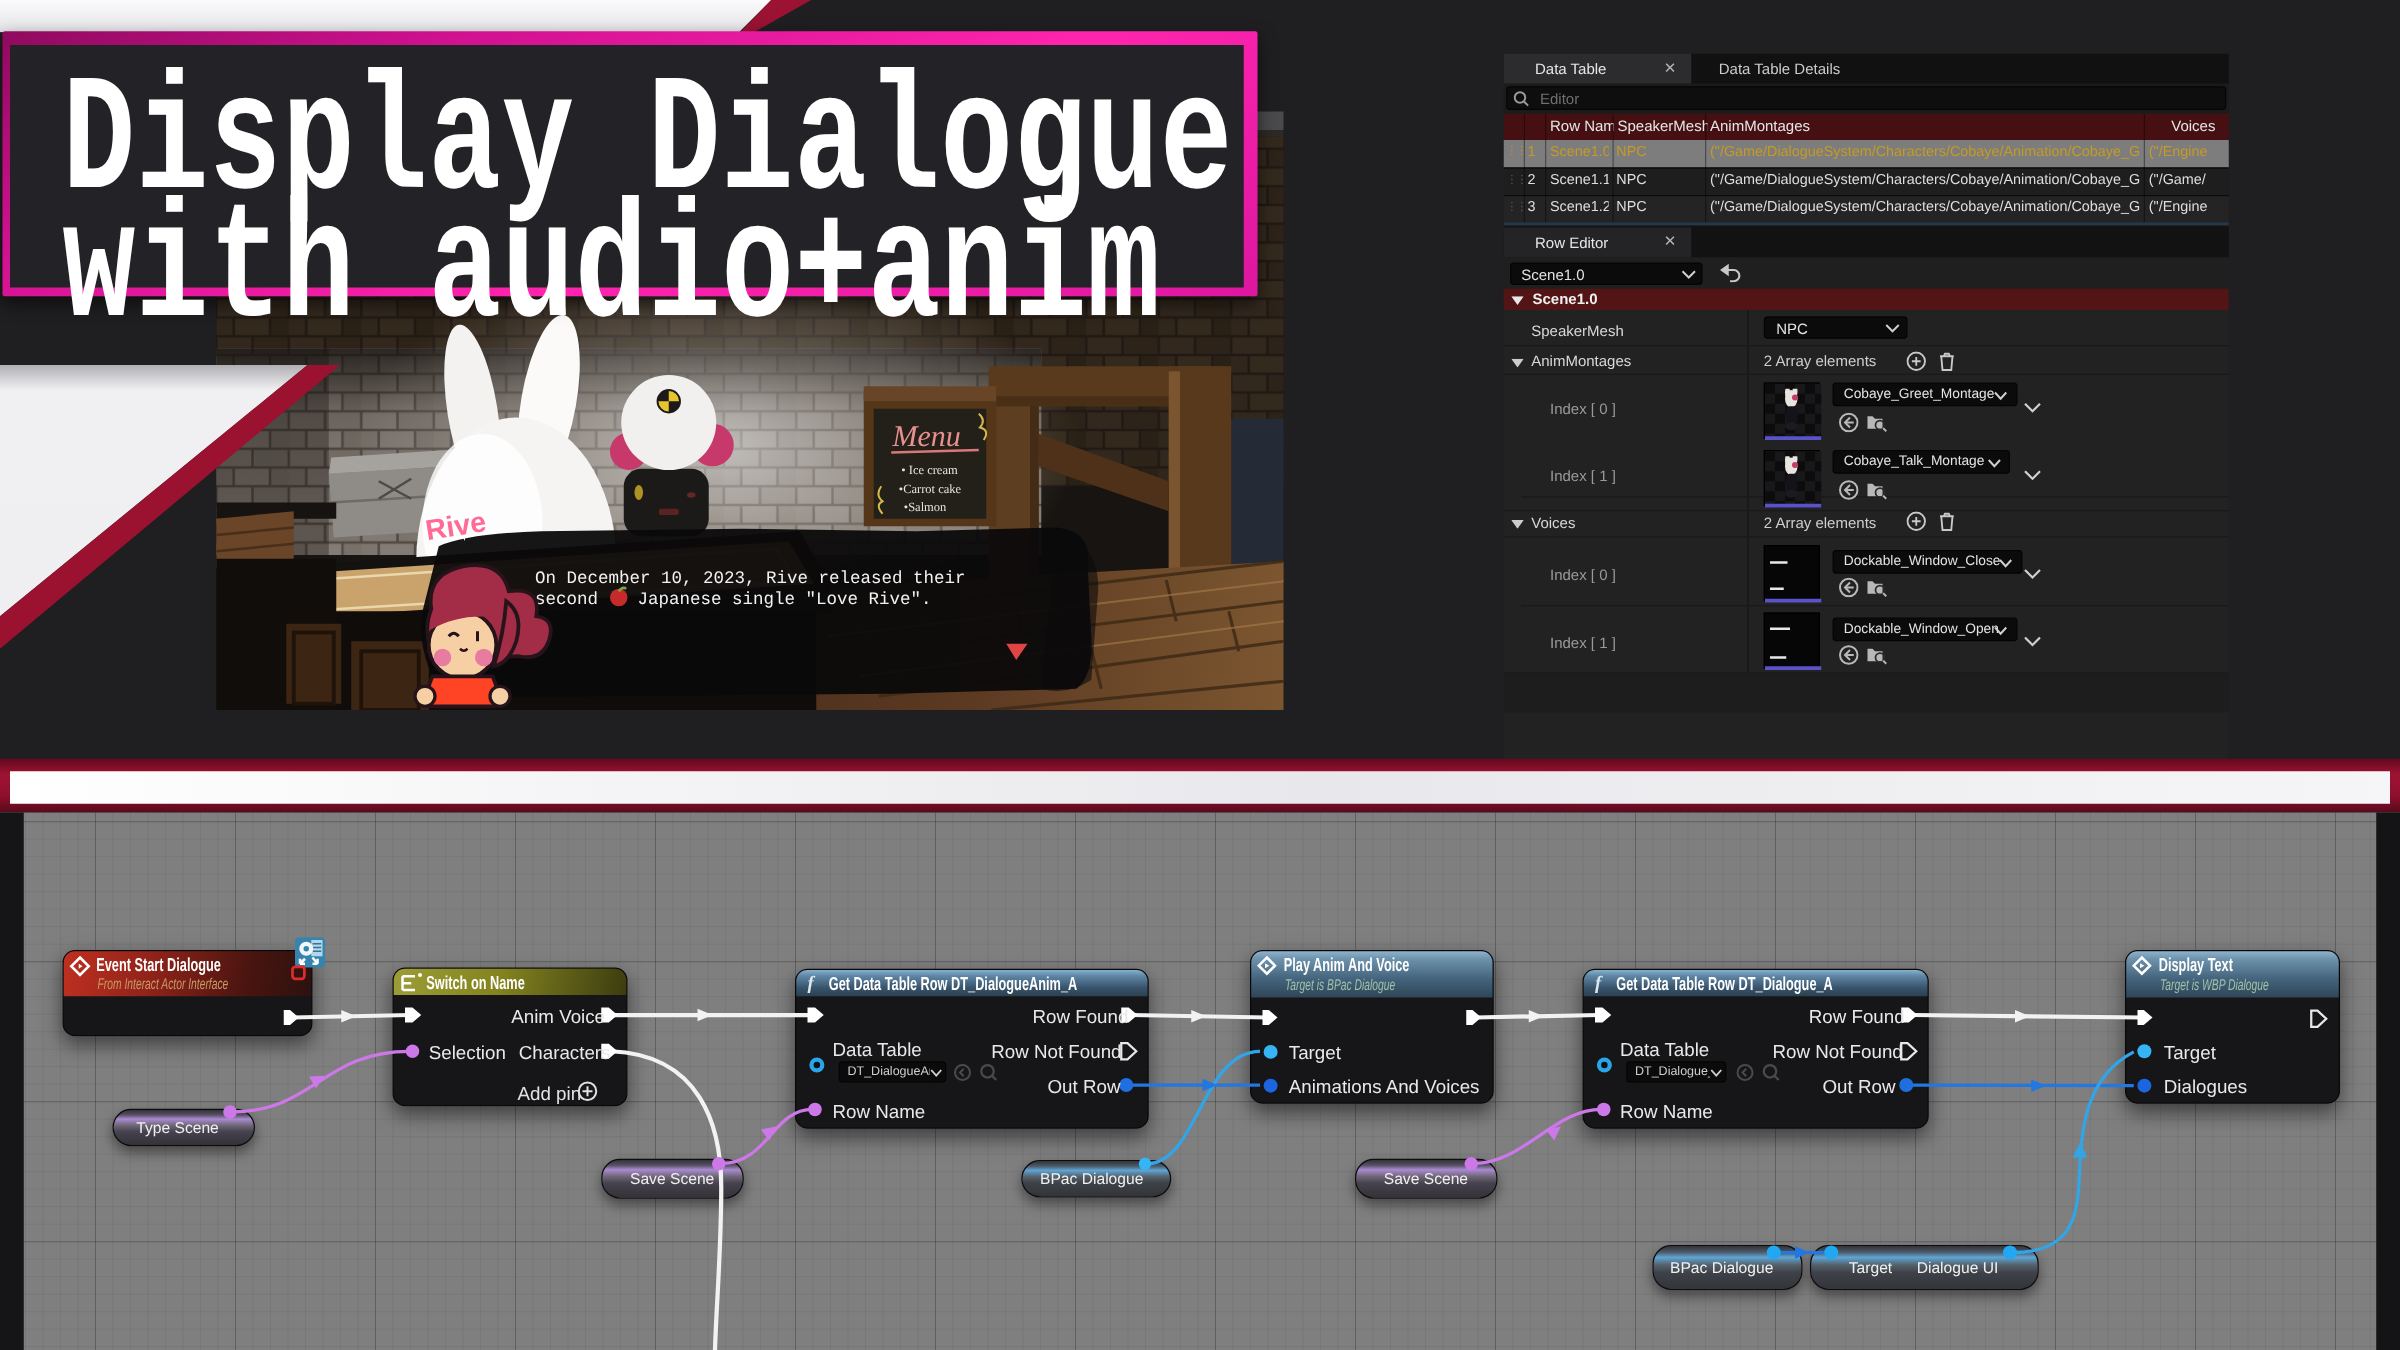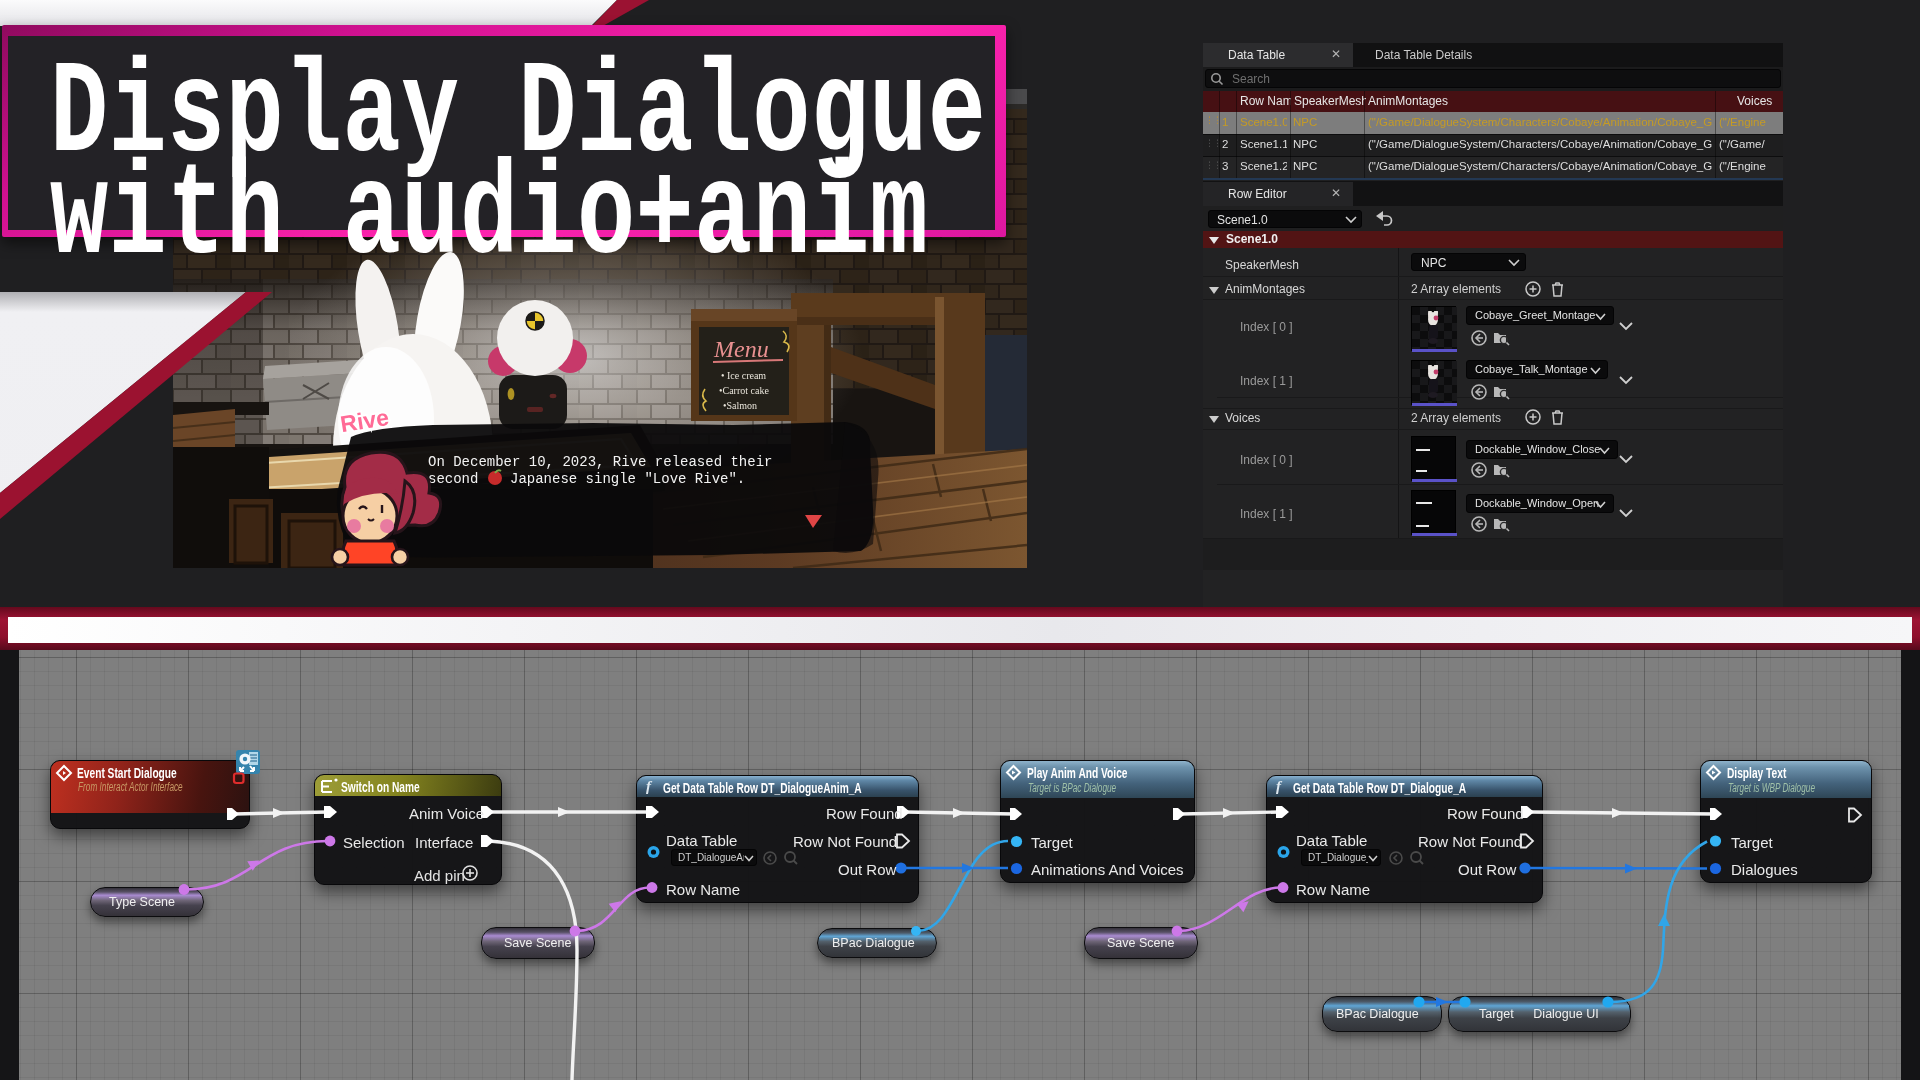--- a/index.html
+++ b/index.html
@@ -277,21 +277,21 @@
       <div class="abs t12" style="left:25px;top:5px">Data Table</div>
       <div class="abs" style="left:128px;top:4px;color:#b5b5b5;font-size:12px">✕</div>
       <div class="abs t12" style="left:172px;top:5px;color:#cccccc">Data Table Details</div>
 
       <div class="abs" style="left:0;top:24px;width:580px;height:24px;background:#1b1b1c"></div>
       <div class="abs" style="left:2px;top:26px;width:576px;height:19px;background:#0e0e0f;border:1px solid #050506;border-radius:3px"></div>
       <svg class="abs" style="left:7px;top:29px" width="14" height="14">
           <circle cx="6" cy="6" r="4.2" fill="none" stroke="#9a9a9a" stroke-width="1.6"></circle>
           <line x1="9.2" y1="9.2" x2="12.5" y2="12.5" stroke="#9a9a9a" stroke-width="1.6"></line>
         </svg>
-      <div class="abs" style="left:29px;top:29px;font-size:12px;color:#6f6f6f">Search</div>
+      <div class="abs" style="left:29px;top:29px;font-size:12px;color:#6f6f6f">Editor</div>
 
       <div class="abs" style="left:0;top:48px;width:580px;height:21px;background:#461013"></div>
       <div class="abs t12" style="left:37px;top:51px;width:51px;overflow:hidden;white-space:nowrap">Row Nam</div>
       <div class="abs t12" style="left:91px;top:51px;width:72px;overflow:hidden;white-space:nowrap">SpeakerMesh</div>
       <div class="abs t12" style="left:165px;top:51px">AnimMontages</div>
       <div class="abs t12" style="left:534px;top:51px">Voices</div>
 
       <div class="abs" style="left:0;top:69px;width:580px;height:22px;background:#7d7d7d;color:#c59b25;font-size:11.5px">
         <span class="abs" style="left:2px;top:3px;color:#c89122;font-size:9px;letter-spacing:-1px">⋮⋮</span>
         <span class="abs" style="left:19px;top:4px">1</span>
@@ -518,21 +518,21 @@
 
   <div id="divband">
       <div class="stripe"></div>
     </div>
 
   <div id="graph">
     <div class="edgeL"></div>
     <div class="edgeR"></div>
 
     <div class="node" style="left:50px;top:110px;width:200px;height:69px">
-      <div class="nhead h-red" style="height:52px">
+      <div class="nhead h-red" style="height:36px">
         <span class="ttl" style="top:3px">Event Start Dialogue</span>
         <span class="sub" style="top:19px;color:#c89a66">From Interact Actor Interface</span>
       </div>
     </div>
     <div class="node" style="left:314px;top:124px;width:188px;height:111px">
       <div class="nhead h-olive">
           <span class="ttl">Switch on Name</span>
         </div>
       <span class="plabel" style="left:99px;top:92px;color:#e2e2e2">Add pin</span>
     </div>
@@ -711,21 +711,21 @@
       </g>
       <rect x="234" y="123.5" width="9.5" height="9.5" rx="2.2" fill="none" stroke="#dd2c2c" stroke-width="2.2"></rect>
     </svg>
 
     <span class="plabel" style="left:343px;top:184px"></span>
     <span class="plabel" style="right:0"></span>
   </div>
   <div id="glabels">
     <span class="plabel" style="left:343px;top:834px">Selection</span>
     <span class="plabel" style="left:409px;top:805px">Anim Voice</span>
-    <span class="plabel" style="left:415px;top:834px">Interface</span>
+    <span class="plabel" style="left:415px;top:834px">Characters</span>
     <span class="plabel" style="left:666px;top:832px">Data Table</span>
     <span class="plabel" style="left:666px;top:881px">Row Name</span>
     <span class="plabel" style="left:826px;top:805px">Row Found</span>
     <span class="plabel" style="left:793px;top:833px">Row Not Found</span>
     <span class="plabel" style="left:838px;top:861px">Out Row</span>
     <span class="plabel" style="left:1031px;top:834px">Target</span>
     <span class="plabel" style="left:1031px;top:861px">Animations And Voices</span>
     <span class="plabel" style="left:1296px;top:832px">Data Table</span>
     <span class="plabel" style="left:1296px;top:881px">Row Name</span>
     <span class="plabel" style="left:1447px;top:805px">Row Found</span>

